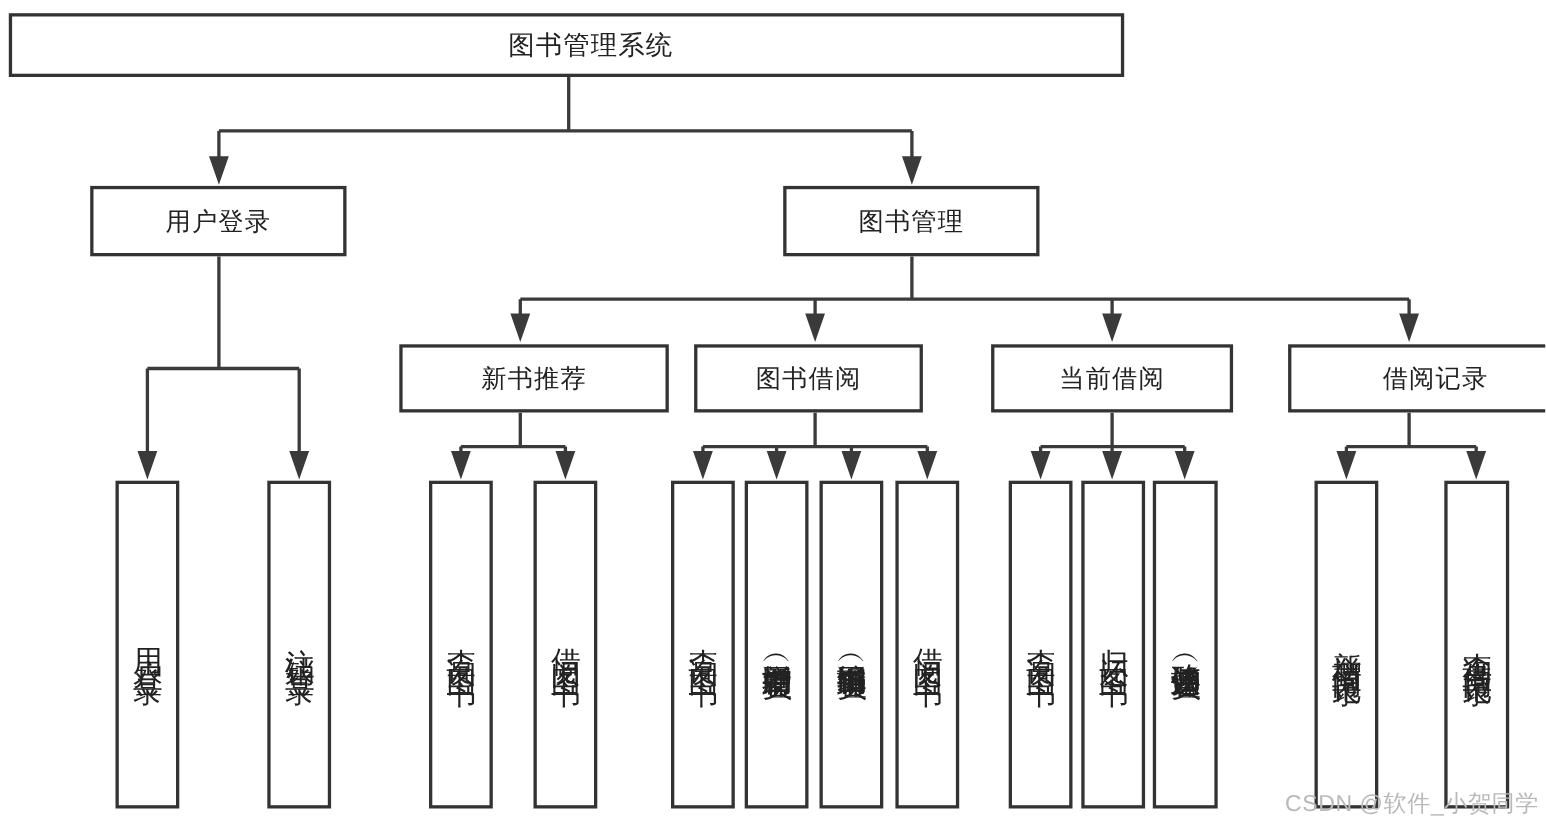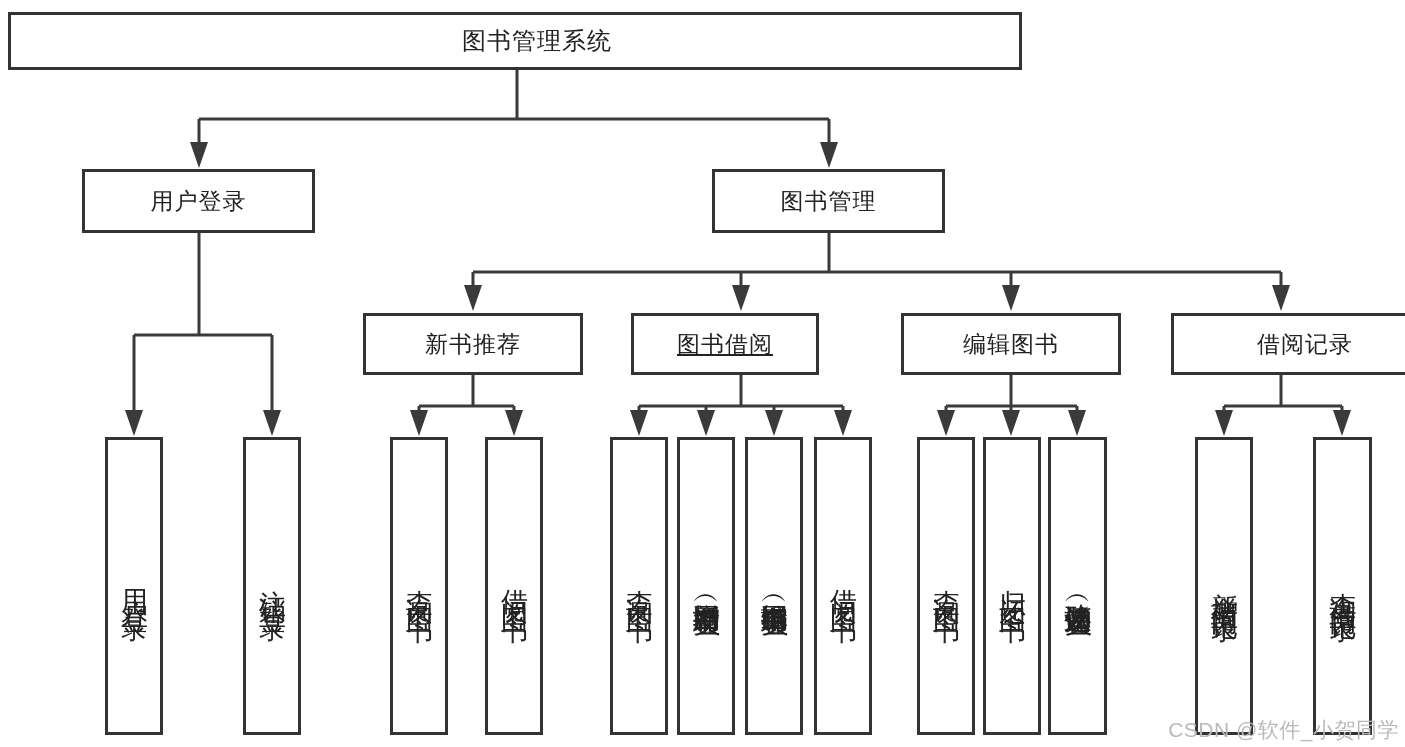--- a/index.html
+++ b/index.html
@@ -50,23 +50,23 @@
       M765 410 H783 L774 436 Z  M834 410 H852 L843 436 Z
       M937 410 H955 L946 436 Z  M1002 410 H1020 L1011 436 Z  M1068 410 H1086 L1077 436 Z
       M1215 410 H1233 L1224 436 Z  M1333 410 H1351 L1342 436 Z"></path>
   </svg>
 
   <div class="box h root" style="left:8px;top:12px;width:1014px;height:58px;">图书管理系统</div>
 
   <div class="box h" style="left:82px;top:169px;width:233px;height:64px;">用户登录</div>
   <div class="box h" style="left:712px;top:169px;width:233px;height:64px;font-family:Liberation Mono, monospace;">图书管理</div>
 
-  <div class="box h" style="left:363px;top:313px;width:220px;height:62px;">新书推荐</div>
-  <div class="box h" style="left:631px;top:313px;width:188px;height:62px;text-decoration:underline;">图书借阅</div>
-  <div class="box h" style="left:901px;top:313px;width:220px;height:62px;">编辑图书</div>
+  <div class="box h" style="left:363px;top:313px;width:245px;height:62px;">新书推荐</div>
+  <div class="box h" style="left:631px;top:313px;width:208px;height:62px;">图书借阅</div>
+  <div class="box h" style="left:901px;top:313px;width:220px;height:62px;">当前借阅</div>
   <div class="box h" style="left:1171px;top:313px;width:268px;height:62px;">借阅记录</div>
 
   <div class="box v sp4" style="left:105px;top:437px;width:58px;height:298px;">
     <span>用户登录</span>
     </div>
   <div class="box v sp4" style="left:243px;top:437px;width:58px;height:298px;">
     <span>注销登录</span>
     </div>
 
   <div class="box v sp4" style="left:390px;top:437px;width:58px;height:298px;">

